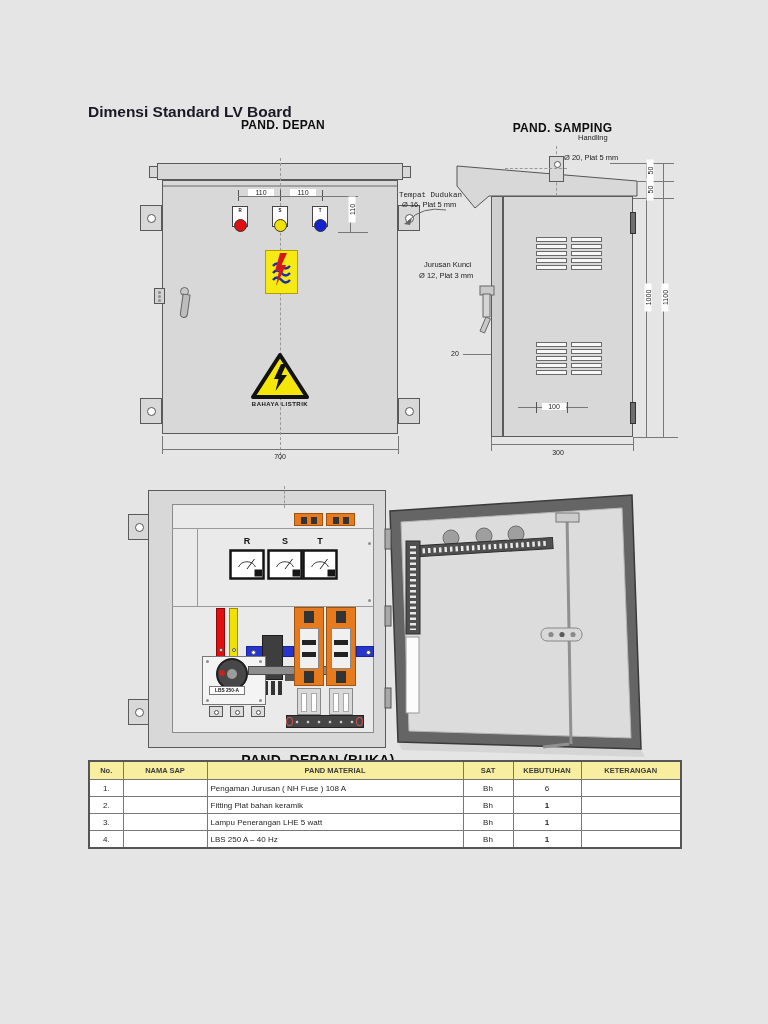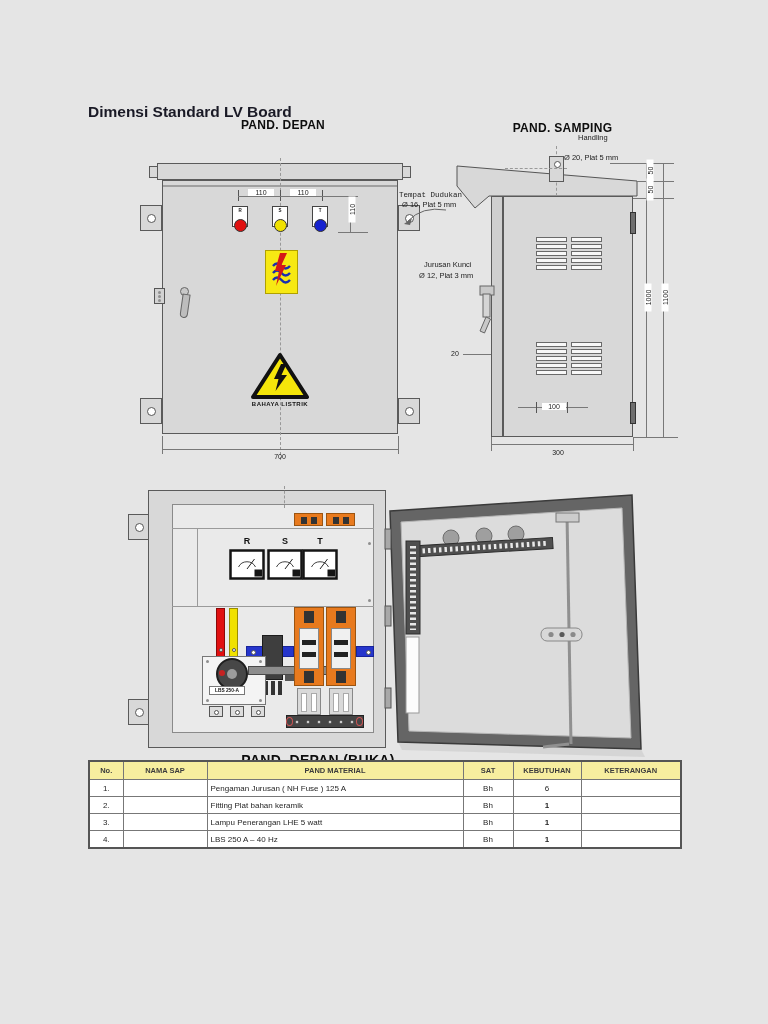--- a/index.html
+++ b/index.html
@@ -385,21 +385,21 @@
         <th>PAND MATERIAL</th>
         <th>SAT</th>
         <th>KEBUTUHAN</th>
         <th>KETERANGAN</th>
       </tr>
     </thead>
     <tbody>
       <tr>
         <td class="c">1.</td>
         <td></td>
-        <td class="nama">Pengaman Jurusan ( NH Fuse ) 125 A</td>
+        <td class="nama">Pengaman Jurusan ( NH Fuse ) 108 A</td>
         <td class="c">Bh</td>
         <td class="c">6</td>
         <td></td>
       </tr>
       <tr>
         <td class="c">2.</td>
         <td></td>
         <td class="nama">Fitting Plat bahan keramik</td>
         <td class="c">Bh</td>
         <td class="keb">1</td>

